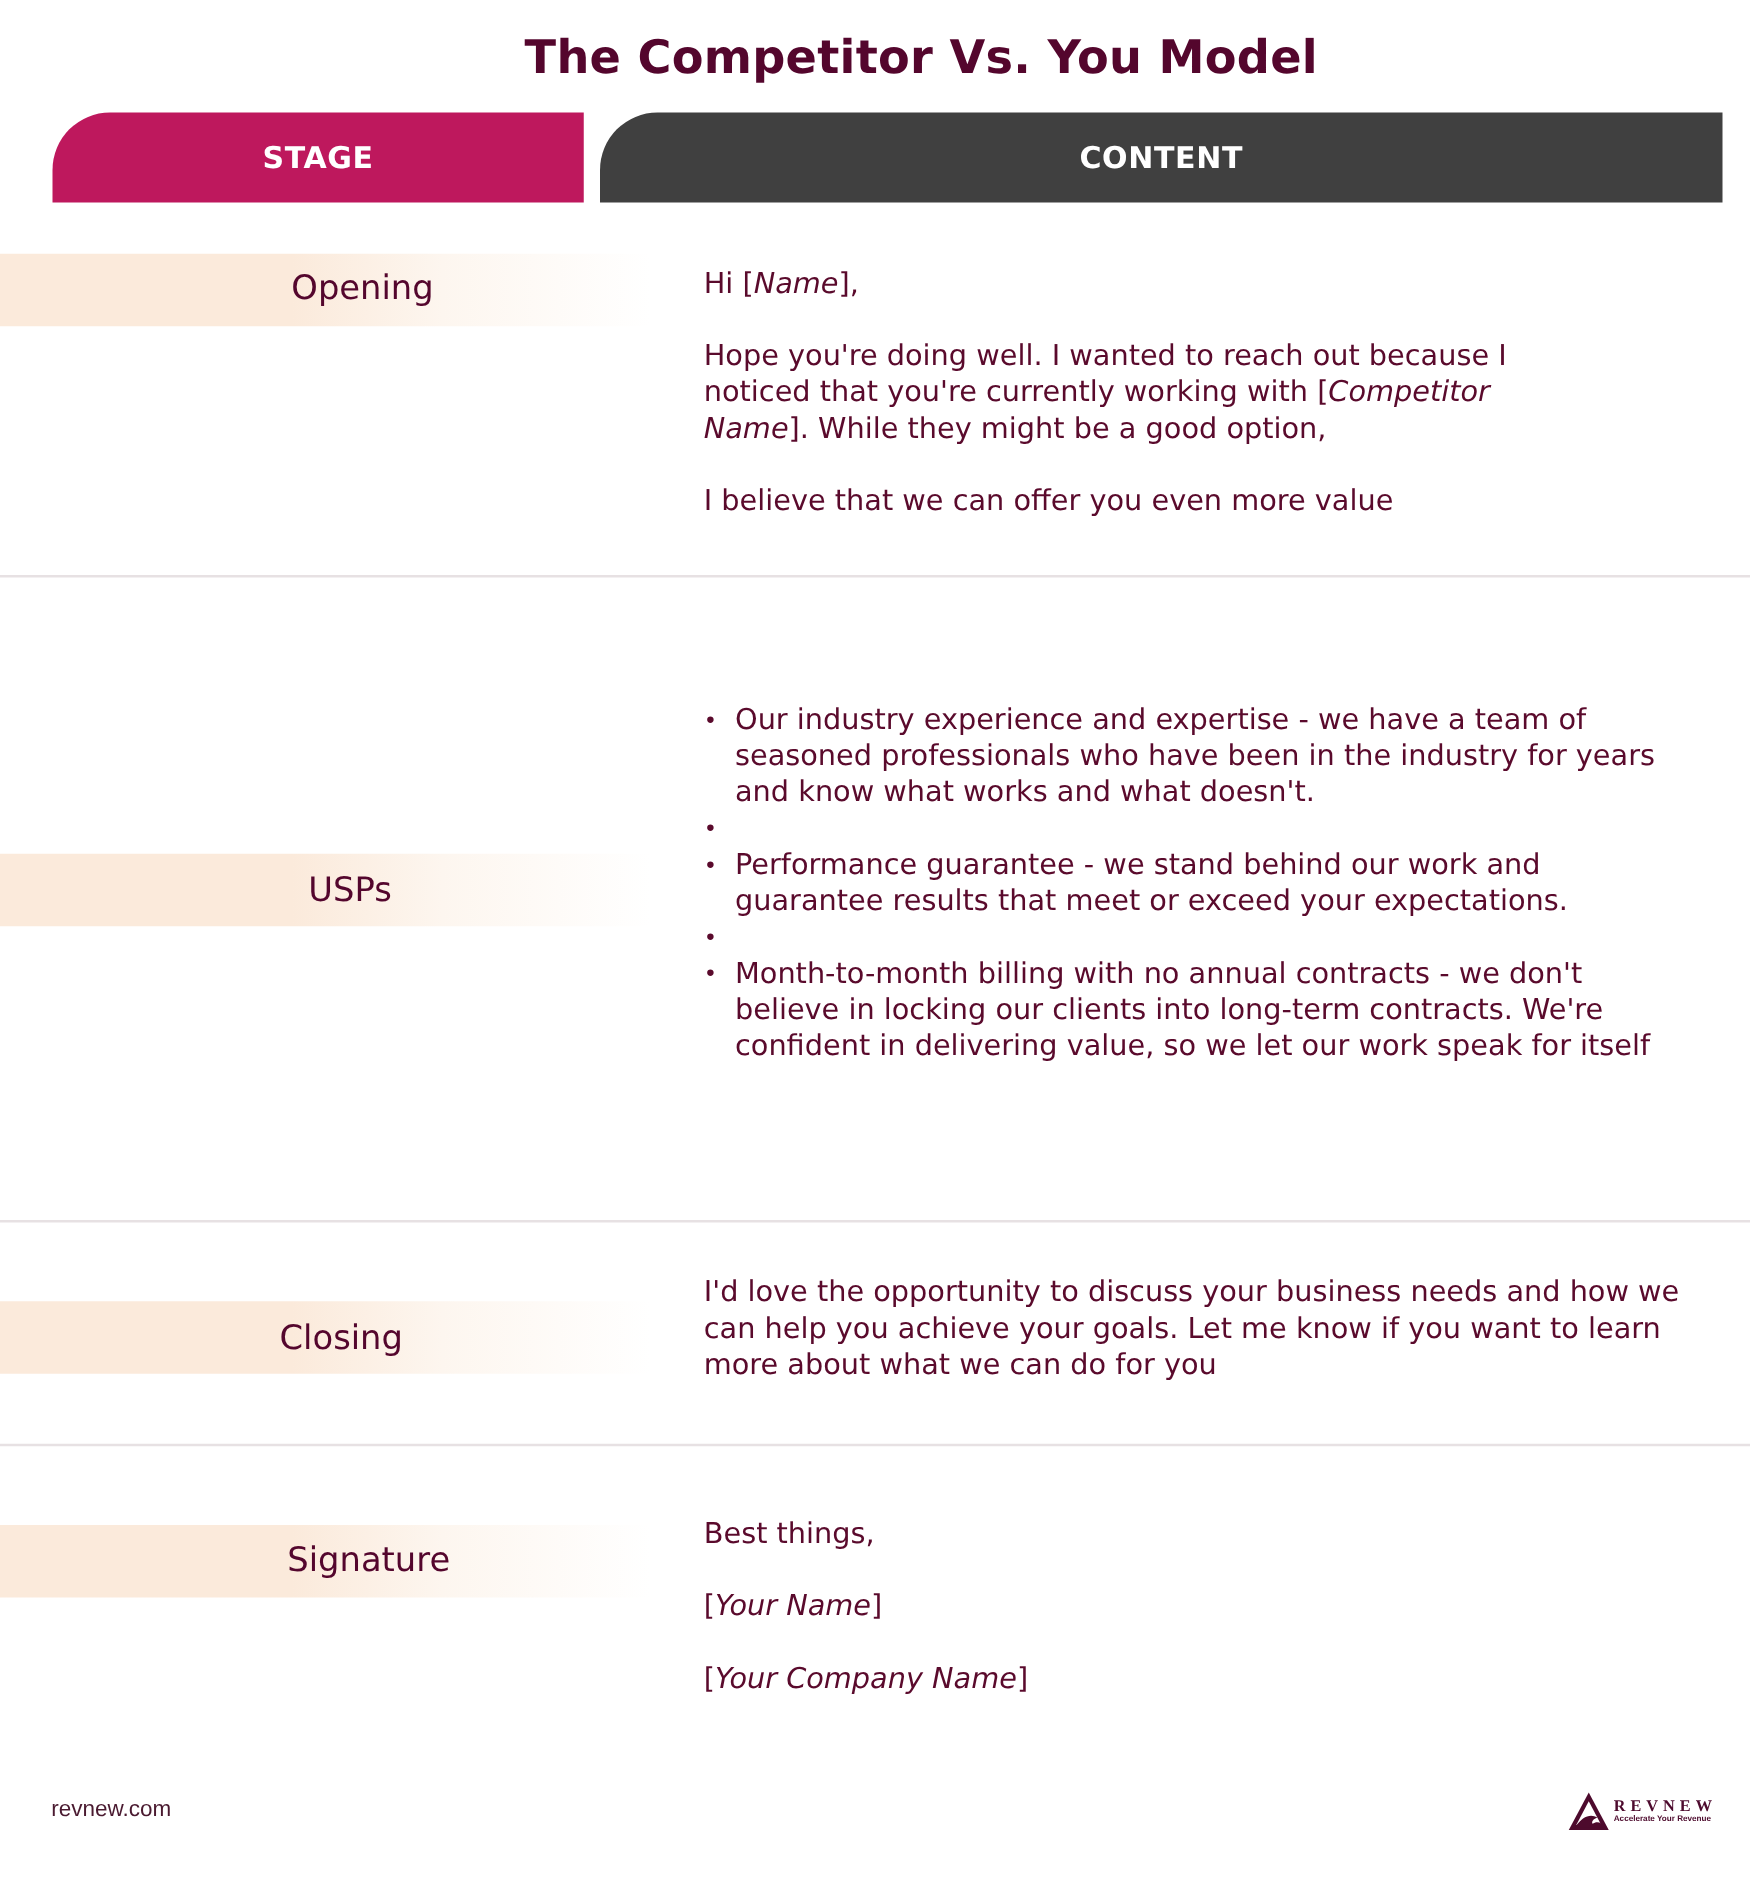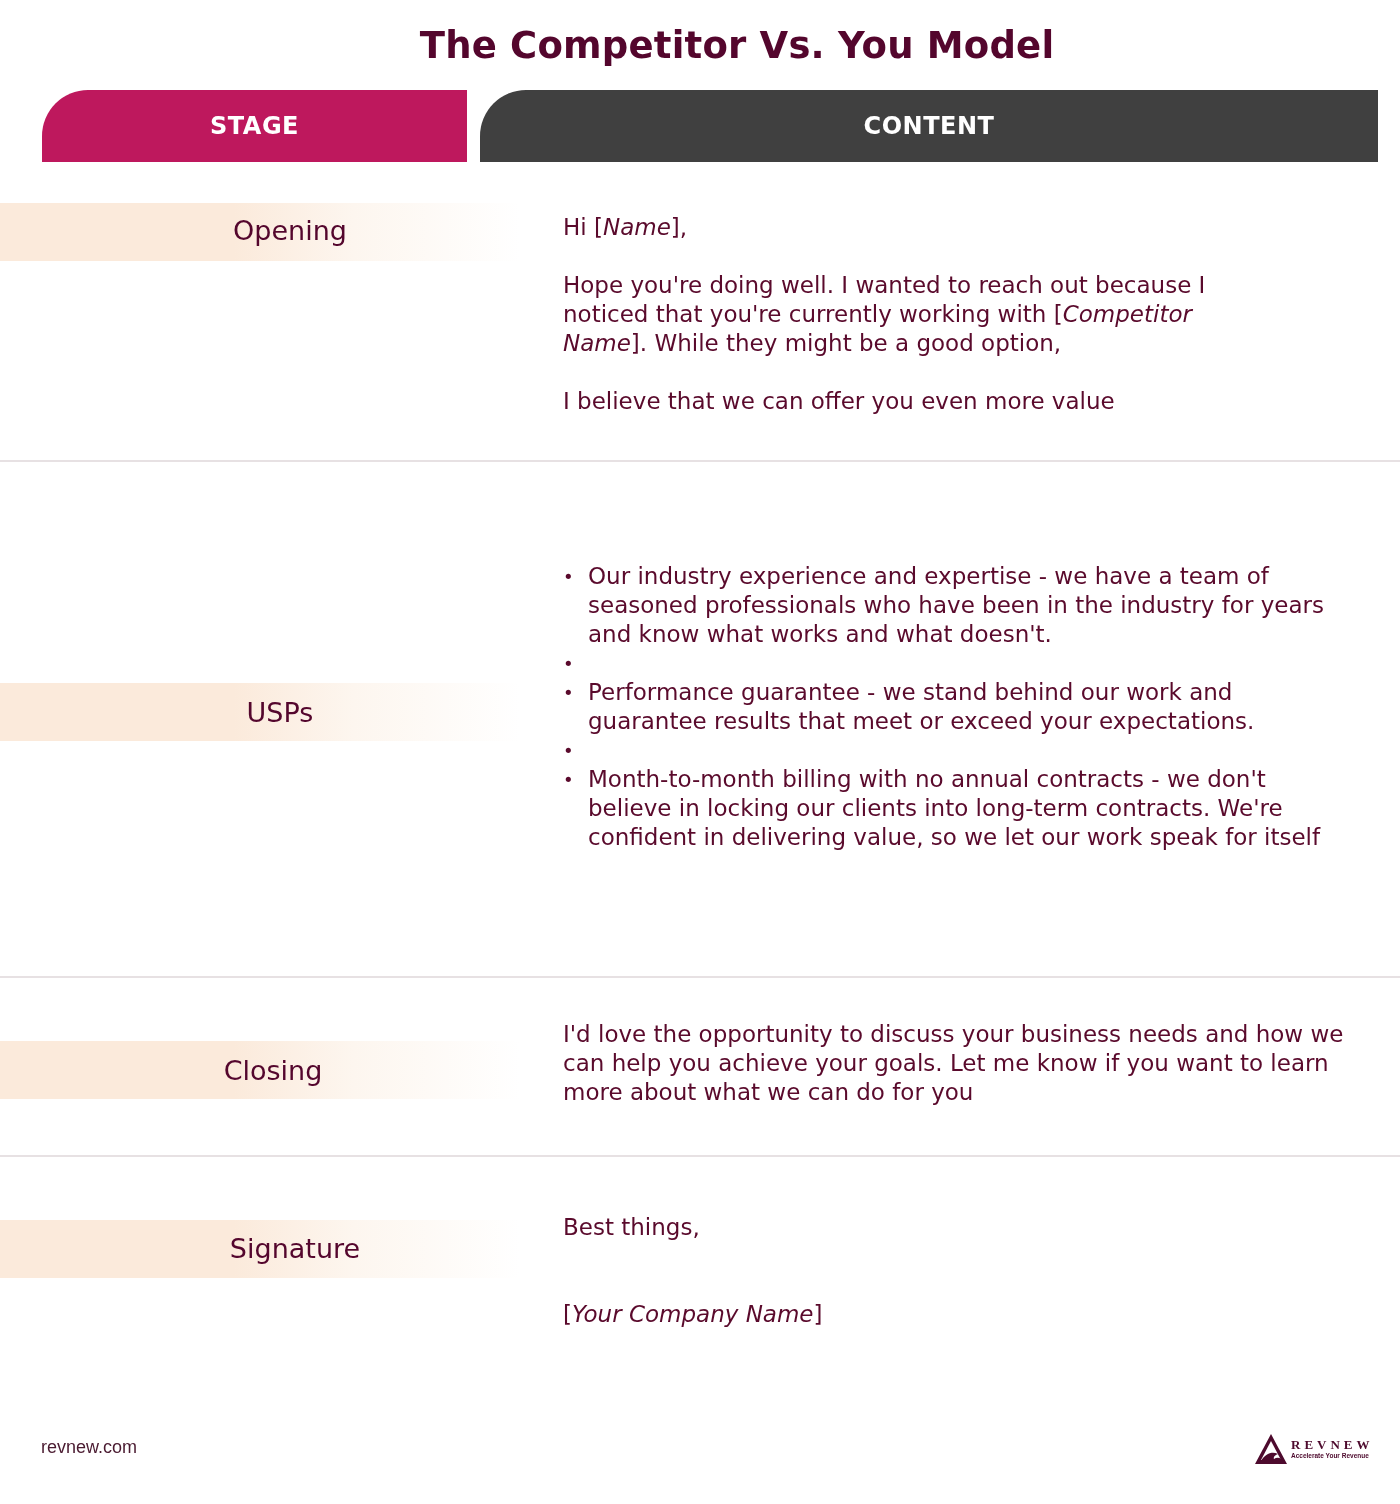--- a/index.html
+++ b/index.html
@@ -101,20 +101,21 @@
 <div class="stage-band" style="top:1041px"></div>
 <div class="stage-label" style="top:1041px; width:466px">Closing</div>
 <div class="content-text" style="top:1020px">I'd love the opportunity to discuss your business needs and how we can help you achieve your goals. Let me know if you want to learn more about what we can do for you</div>
 <div class="sep" style="top:1155px"></div>
 
 <div class="stage-band" style="top:1220px"></div>
 <div class="stage-label" style="top:1219px; width:510px">Signature</div>
 <div class="content-text" style="top:1213px">
   <p>Best things,</p>
   <div class="gap"></div>
+  <p><span>[</span><i>Your Name</i><span>]</span></p>
   <div class="gap"></div>
   <p><span>[</span><i>Your Company Name</i><span>]</span></p>
 </div>
 
 <div class="footer-url">revnew.com</div>
 <div class="logo">
   <svg width="34" height="32" viewBox="0 0 34 32">
     <polygon points="17,1 33,31 1,31" fill="#4d0a2d"></polygon>
     <polygon points="17,8 27,27 7,27" fill="#ffffff"></polygon>
     <path d="M6,29 C12,20 18,18 24,21 C21,22 19,24 20,26 C23,24 27,24 30,29 Z" fill="#4d0a2d"></path>

